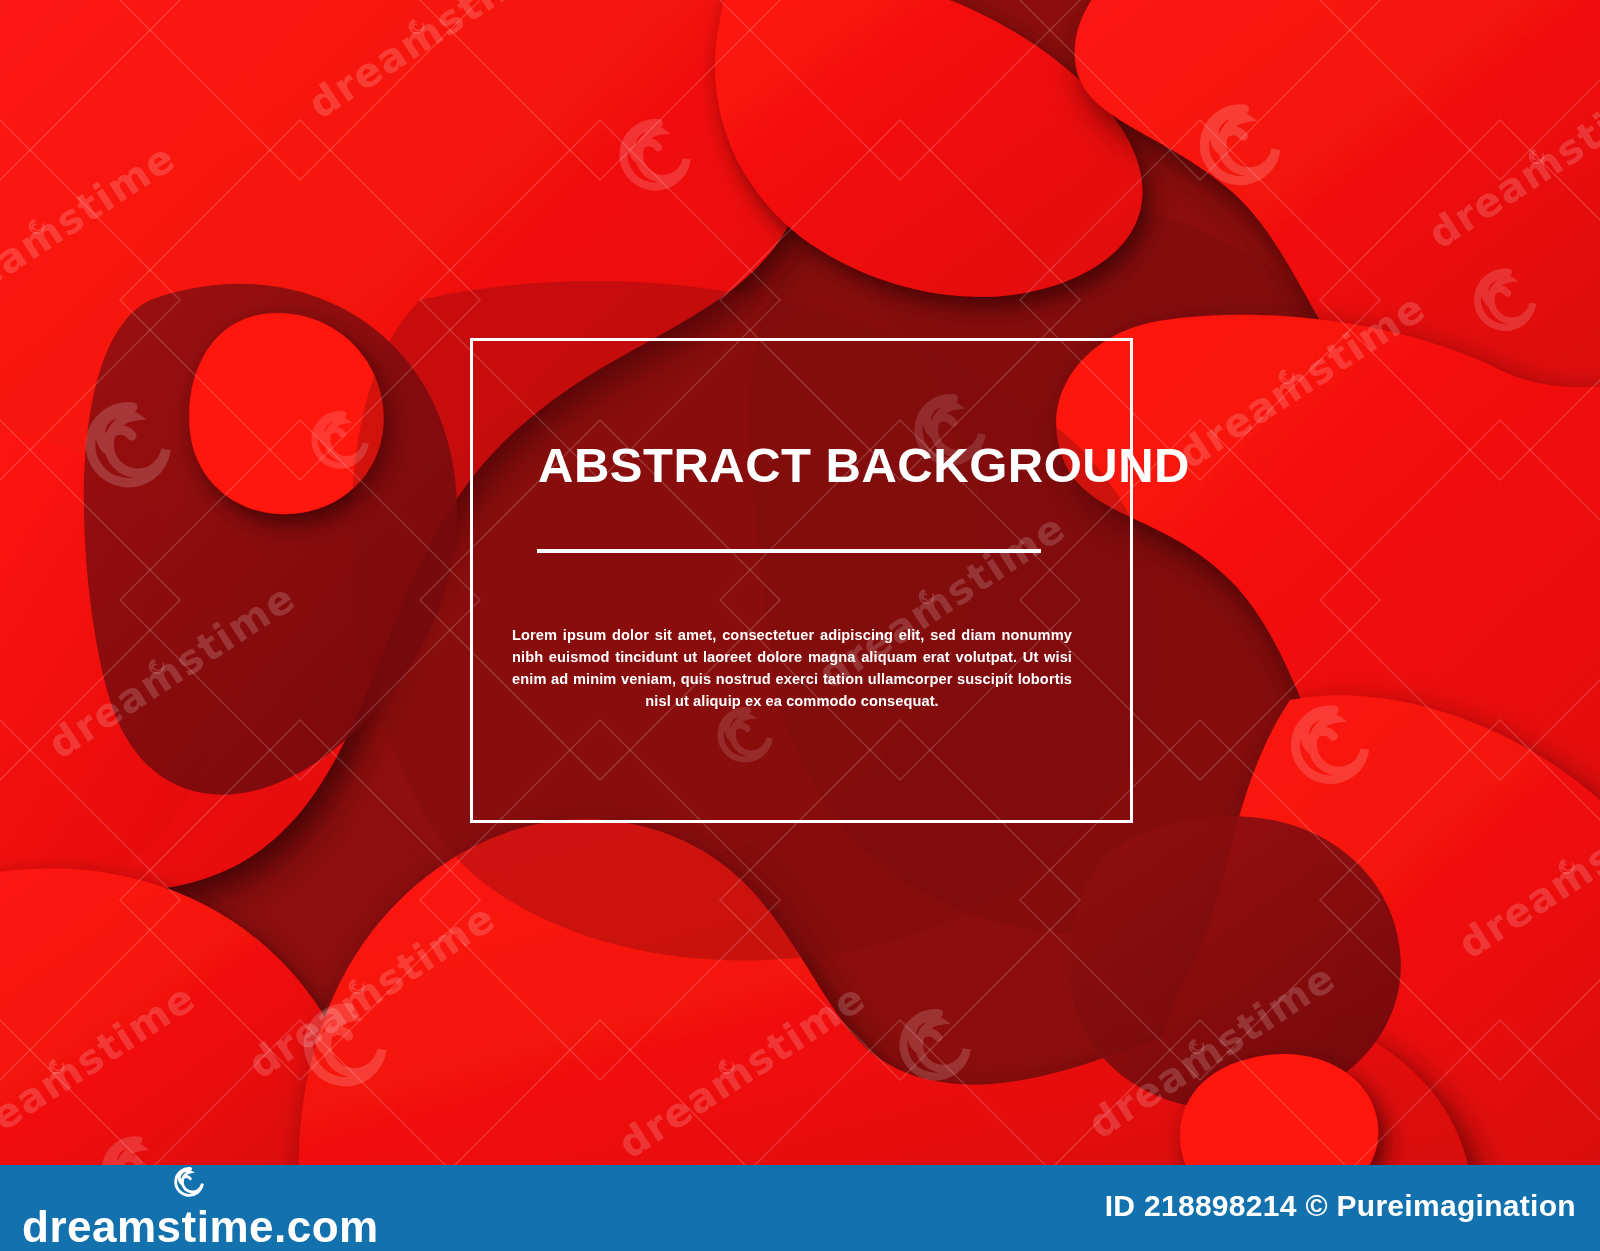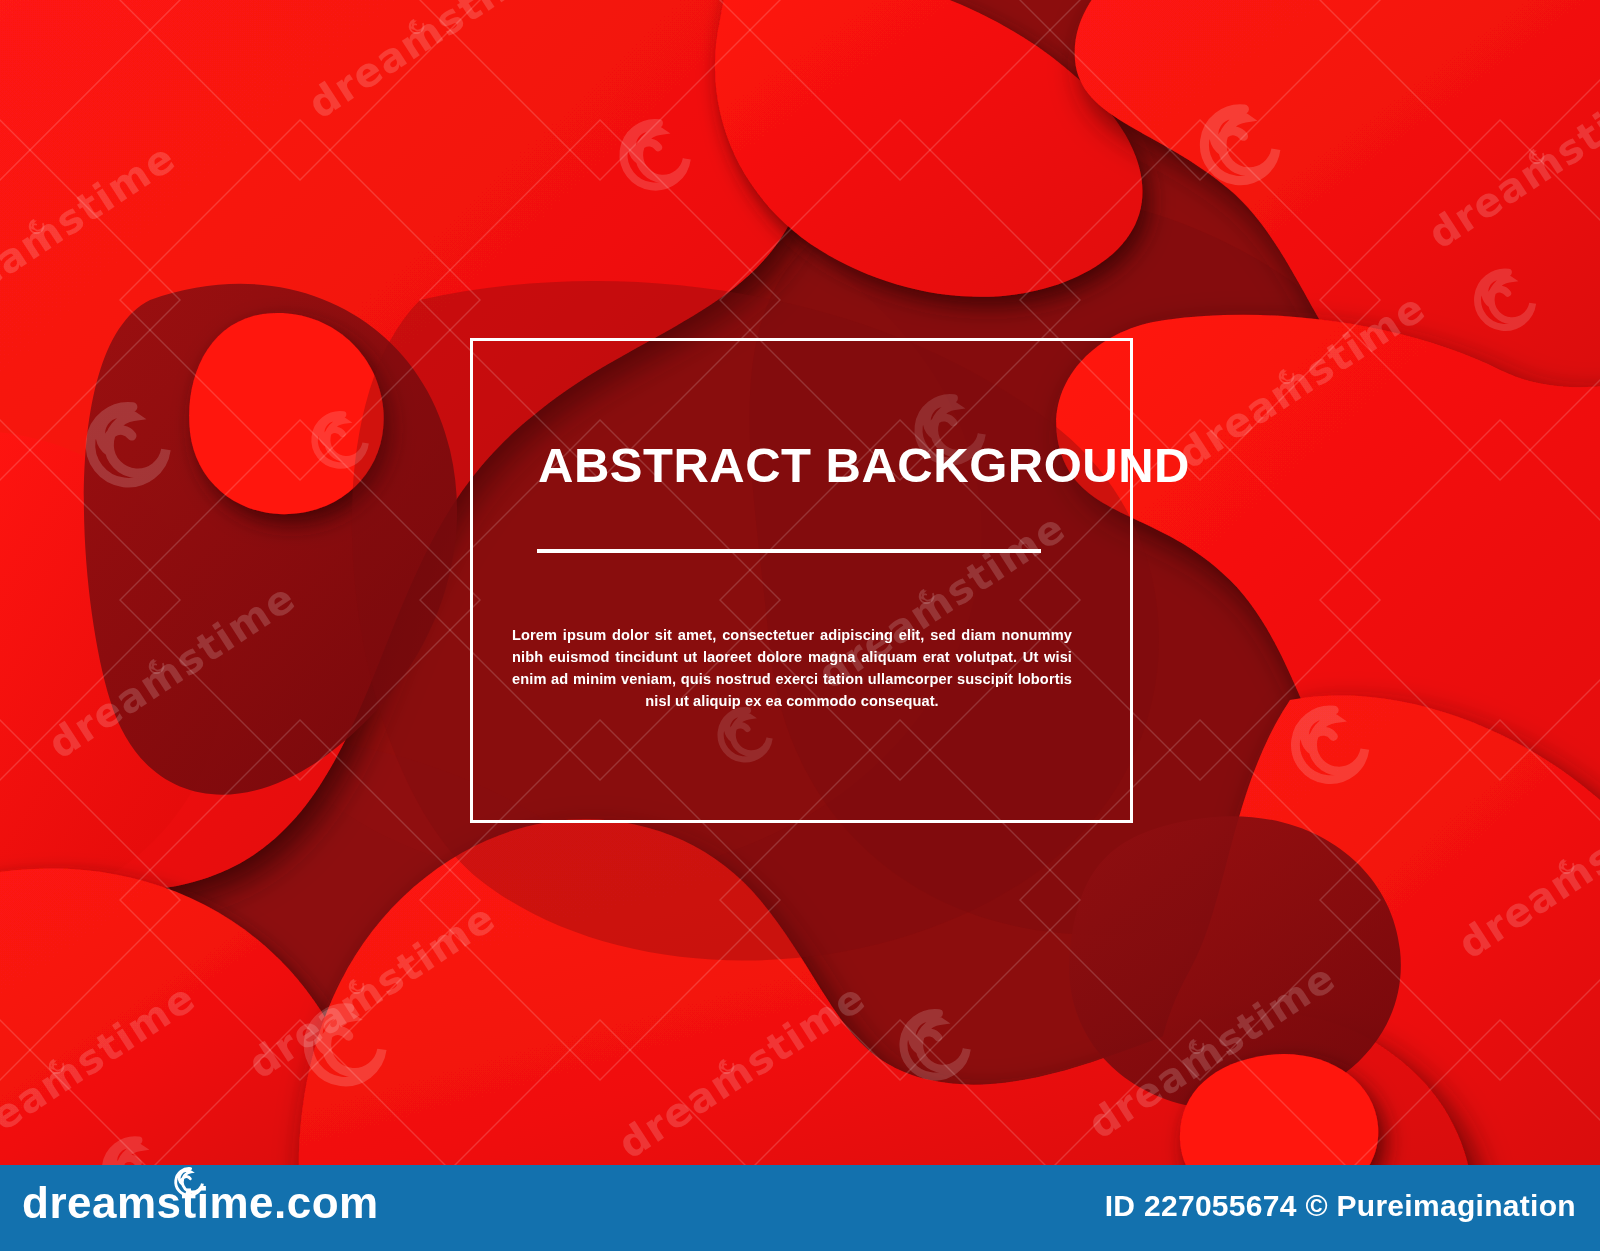--- a/index.html
+++ b/index.html
@@ -104,20 +104,21 @@
     top: 16px;
     display: flex;
     align-items: flex-end;
   }
   #brand-word {
     color: #ffffff;
     font-size: 44px;
     font-weight: bold;
     letter-spacing: 0.5px;
     line-height: 1;
+    margin-top: 24px;
   }
   #brand-spiral {
     position: absolute;
     left: 150px;
     top: -16px;
   }
   #credit {
     position: absolute;
     right: 24px;
     top: 24px;
@@ -382,16 +383,16 @@
       <span id="brand-word">dreamstime.com</span>
       <svg id="brand-spiral" width="34" height="34" viewBox="-26 -26 52 52">
         <path d="M 2.5,-20.5
                  A 20.5,20.5 0 1,0 20.5,2.5
                  A 15.5,15.5 0 1,1 3.0,-15.5
                  A 10.5,10.5 0 1,0 -10.0,3.5
                  A 5.5,5.5 0 1,1 2.0,-5.0" fill="none" stroke="#ffffff" stroke-width="4.4" stroke-linecap="round"></path>
       </svg>
     </div>
 
-    <div id="credit">ID 227055674 © Pureimagination</div>
+    <div id="credit">ID 218898214 © Pureimagination</div>
   </div>
 
 </div>
 
 </body></html>

